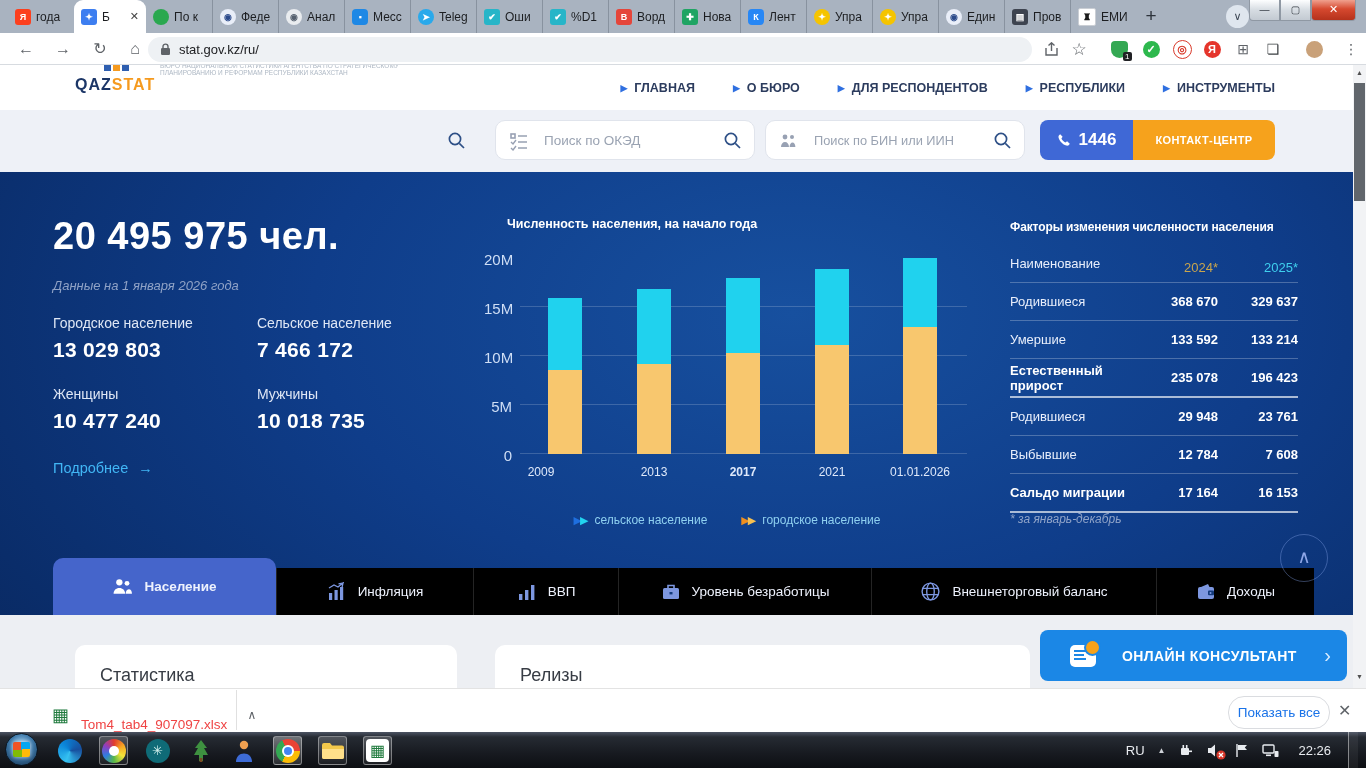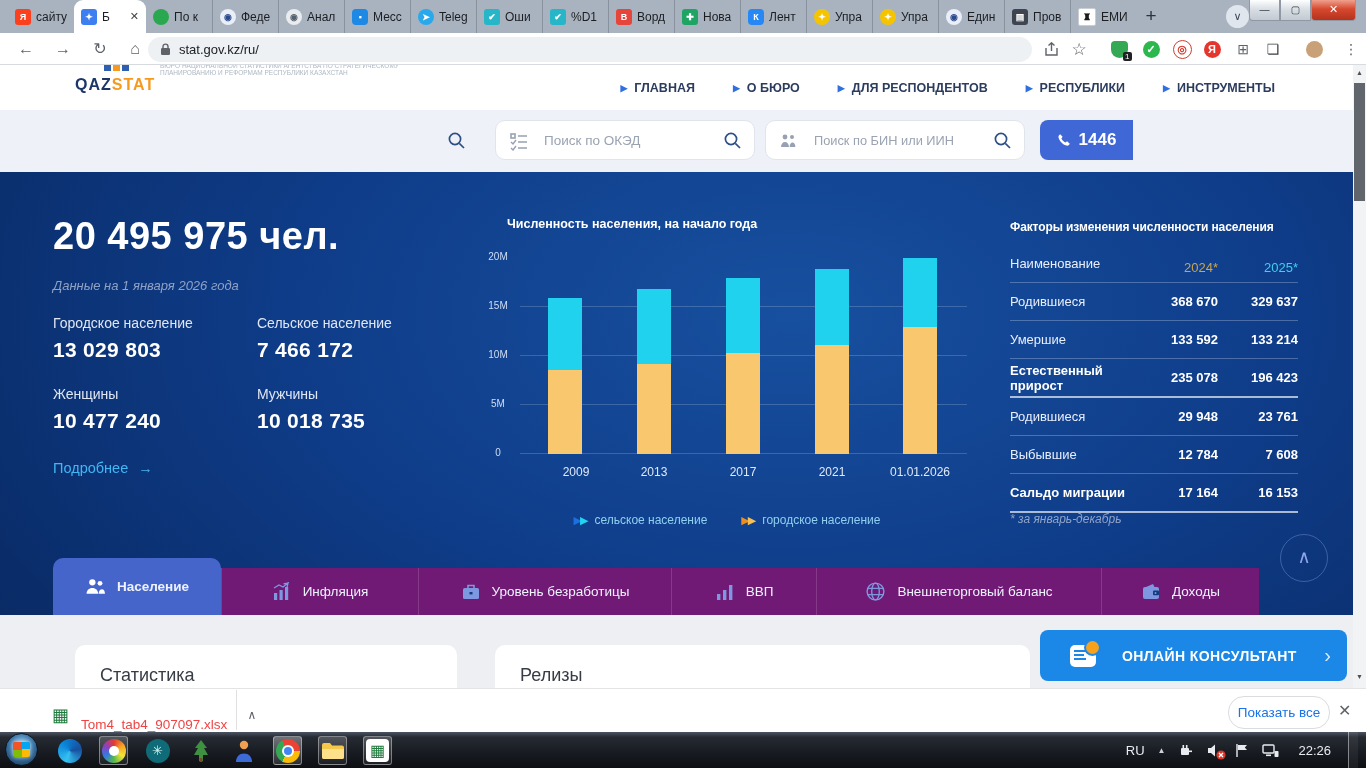--- a/index.html
+++ b/index.html
@@ -71,41 +71,41 @@
   #datanote{left:53px;top:213px;font-size:13px;font-style:italic;color:#8fa2c6;}
   #statgrid{left:53px;top:250px;width:400px;display:grid;grid-template-columns:204px 196px;
             grid-row-gap:24px;position:absolute;}
   .statlabel{font-size:14px;color:#dfe7f5;}
   .statval{font-size:21px;font-weight:bold;color:#fff;margin-top:7px;letter-spacing:.3px;}
   #morelink{left:53px;top:395px;font-size:14.5px;color:#41b6f5;display:flex;gap:10px;align-items:center;position:absolute;}
   
   #charttitle{left:507px;top:152px;font-size:12.5px;font-weight:bold;color:#fff;white-space:nowrap;}
   #plot{left:520px;top:193px;width:447px;height:196px;overflow:hidden;}
   .gline{position:absolute;left:0;width:447px;height:1px;background:rgba(255,255,255,.18);}
-  .ylab{position:absolute;width:28px;text-align:center;font-size:10px;color:#cfdef5;}
+  .ylab{position:absolute;width:28px;text-align:right;font-size:15px;color:#cfdef5;}
   .bar{position:absolute;bottom:0;width:34px;display:flex;flex-direction:column;}
   .seg{width:34px;}
   .xlab{position:absolute;top:400px;font-size:12px;color:#dfe9fa;text-align:center;width:90px;}
   #legend{left:487px;top:448px;width:480px;display:flex;justify-content:center;gap:34px;position:absolute;}
   .legitem{display:flex;align-items:center;gap:8px;font-size:12px;color:#8fd0f0;}
   .legmark{font-size:11px;letter-spacing:-2px;}
   
   #facttitle{left:1010px;top:155px;font-size:12px;font-weight:bold;color:#fff;white-space:nowrap;letter-spacing:-.1px;}
   #facttable{left:1010px;top:180px;width:288px;position:absolute;}
   .frow{display:flex;align-items:center;height:37px;border-bottom:1px solid rgba(255,255,255,.25);
         font-size:13px;color:#e8eefb;}
   .frow .fl{flex:1;} .frow .fv{width:66px;text-align:right;font-weight:bold;color:#fff;}
   .frow .fv+.fv{margin-left:14px;}
   .frow.head .fv{font-weight:normal;margin-top:8px;}
   .frow.bold .fl{font-weight:bold;color:#fff;}
   .frow.thick{border-bottom:2px solid rgba(255,255,255,.65);}
   #factnote{left:1010px;top:447px;font-size:12px;font-style:italic;color:#8fa3c8;}
   
   #bottomtabs{left:53px;top:503px;height:47px;display:flex;position:absolute;}
-  .ptab{height:47px;background:#701a75;display:flex;align-items:center;justify-content:center;gap:11px;
+  .ptab{height:47px;background:#000000;display:flex;align-items:center;justify-content:center;gap:11px;
         font-size:13.5px;color:#eef2fd;box-sizing:border-box;}
   .ptab+.ptab{border-left:1px solid rgba(255,255,255,.14);}
   .ptab svg{color:#7d97e0;}
   .ptab.active{background:#4565cb;border-radius:10px 10px 0 0;height:57px;margin-top:-10px;
         font-weight:bold;border-left:none;}
   .ptab.active svg{color:#fff;}
   
   #content{left:0;top:550px;width:1366px;height:73px;background:#edeff3;}
   .card{position:absolute;top:580px;height:43px;background:#fff;border-radius:10px 10px 0 0;}
   .cardtitle{position:absolute;left:25px;top:20px;font-size:18px;color:#383d45;}
@@ -157,21 +157,21 @@
             background:rgba(255,255,255,.06);margin-left:4px;}
   svg{display:block;}
 </style>
 </head>
 <body>
 
 <div class="abs" id="tabstrip">
   <div id="tabs">
       <div class="btab">
         <span class="fav" style="background: rgb(252, 63, 29); color: rgb(255, 255, 255); border-radius: 3px;">Я</span>
-        <span class="btitle">сайту</span>
+        <span class="btitle">года</span>
       </div>
       <div class="btab active">
         <span class="fav" style="background: rgb(61, 126, 240); color: rgb(255, 255, 255); border-radius: 3px;">✦</span>
         <span class="btitle">Б</span>
         <span class="tabx">✕</span>
       </div>
       <div class="btab">
         <span class="fav" style="background: rgb(42, 168, 79); color: rgb(255, 255, 255); border-radius: 8px;"></span>
         <span class="btitle">По к</span>
       </div>
@@ -330,20 +330,21 @@
         <circle cx="8" cy="8" r="5.6"></circle>
         <path d="M12.3 12.3L17 17"></path>
       </svg>
   </span>
   <div id="phonebtn">
     <svg width="15" height="15" viewBox="0 0 15 15">
         <path d="M3.2 1.2l2.4 2.6-1.2 1.7c.7 1.6 2.3 3.3 4 4.1l1.7-1.3 2.7 2.4c-.7 1.6-2 2.3-3.6 1.8-3.4-1-6.7-4.4-7.6-7.8-.4-1.5.2-2.8 1.6-3.5z" fill="#fff"></path>
       </svg>
     <span>1446</span>
   </div>
+  <div id="contactbtn">КОНТАКТ-ЦЕНТР</div>
 
   <div class="abs" id="hero"></div>
   <div class="abs" id="bignum">20 495 975 чел.</div>
   <div class="abs" id="datanote">Данные на 1 января 2026 года</div>
   <div id="statgrid">
       <div>
         <div class="statlabel">Городское население</div>
         <div class="statval">13 029 803</div>
       </div>
       <div>
@@ -392,23 +393,23 @@
       </div>
     </div>
   <div class="abs" id="ylabels">
       <div class="ylab" style="left: 484px; top: 382px;">0</div>
       <div class="ylab" style="left: 484px; top: 333px;">5M</div>
       <div class="ylab" style="left: 484px; top: 284px;">10M</div>
       <div class="ylab" style="left: 484px; top: 235px;">15M</div>
       <div class="ylab" style="left: 484px; top: 186px;">20M</div>
     </div>
   <div class="abs" id="xlabels">
-      <div class="xlab" style="left: 531px;">2009</div>
+      <div class="xlab" style="left: 496px;">2009</div>
       <div class="xlab" style="left: 609px;">2013</div>
-      <div class="xlab" style="left: 698px;">2017</div>
+      <div class="xlab" style="left: 698px; font-weight: bold;">2017</div>
       <div class="xlab" style="left: 787px;">2021</div>
       <div class="xlab" style="left: 875px;">01.01.2026</div>
     </div>
   <div id="legend">
       <div class="legitem">
         <span class="legmark"><span style="color:#1e6fe0">▶</span><span style="color:#22d4f0">▶</span></span>
         <span>сельское население</span>
       </div>
       <div class="legitem">
         <span class="legmark"><span style="color:#f08f1e">▶</span><span style="color:#f8c050">▶</span></span>
@@ -450,21 +451,21 @@
       </div>
       <div class="frow bold thick">
         <span class="fl">Сальдо миграции</span>
         <span class="fv">17 164</span>
         <span class="fv">16 153</span>
       </div>
     </div>
   <div class="abs" id="factnote">* за январь-декабрь</div>
 
   <div id="bottomtabs">
-      <div class="ptab active" style="width: 168px;">
+      <div class="ptab active" style="width: 223px;">
         <span>
           <svg width="21" height="19" viewBox="0 0 20 18" fill="currentColor">
             <circle cx="7" cy="5" r="3"></circle>
             <circle cx="14.3" cy="6" r="2.3"></circle>
             <path d="M1.5 16c0-3.4 2.3-5.6 5.5-5.6s5.5 2.2 5.5 5.6z"></path>
             <path d="M13 16c-.1-2.3 1-4.4 3-4.4 1.9 0 3 1.7 3 4.4z"></path>
           </svg>
         </span>
         <span>Население</span>
       </div>
@@ -472,39 +473,39 @@
         <span>
           <svg width="20" height="19" viewBox="0 0 20 19" fill="currentColor">
             <rect x="2" y="11" width="3.2" height="7"></rect>
             <rect x="7.5" y="8" width="3.2" height="10"></rect>
             <rect x="13" y="5" width="3.2" height="13"></rect>
             <path d="M2 6l5-3 4 2 5-4-1 4.5 1-4.5-4.5.8" stroke="currentColor" stroke-width="1.3" fill="none"></path>
           </svg>
         </span>
         <span>Инфляция</span>
       </div>
+      <div class="ptab" style="width: 145px;">
+        <span>
+          <svg width="20" height="19" viewBox="0 0 20 19" fill="currentColor">
+            <rect x="2" y="12" width="3.4" height="6"></rect>
+            <rect x="8" y="8" width="3.4" height="10"></rect>
+            <rect x="14" y="3" width="3.4" height="15"></rect>
+          </svg>
+        </span>
+        <span>ВВП</span>
+      </div>
       <div class="ptab" style="width: 253px;">
         <span>
           <svg width="20" height="19" viewBox="0 0 20 19">
             <rect x="2" y="6" width="16" height="11" rx="1.5" fill="currentColor"></rect>
             <path d="M7 6V3.5h6V6" fill="none" stroke="currentColor" stroke-width="1.6"></path>
             <rect x="8.5" y="10" width="3" height="2.4" fill="#123a7c"></rect>
           </svg>
         </span>
         <span>Уровень безработицы</span>
-      </div>
-      <div class="ptab" style="width: 145px;">
-        <span>
-          <svg width="20" height="19" viewBox="0 0 20 19" fill="currentColor">
-            <rect x="2" y="12" width="3.4" height="6"></rect>
-            <rect x="8" y="8" width="3.4" height="10"></rect>
-            <rect x="14" y="3" width="3.4" height="15"></rect>
-          </svg>
-        </span>
-        <span>ВВП</span>
       </div>
       <div class="ptab" style="width: 285px;">
         <span>
           <svg width="21" height="21" viewBox="0 0 20 20" fill="none" stroke="currentColor" stroke-width="1.3">
             <circle cx="10" cy="10" r="8"></circle>
             <ellipse cx="10" cy="10" rx="3.6" ry="8"></ellipse>
             <path d="M2.5 7h15M2.5 13h15"></path>
           </svg>
         </span>
         <span>Внешнеторговый баланс</span>

